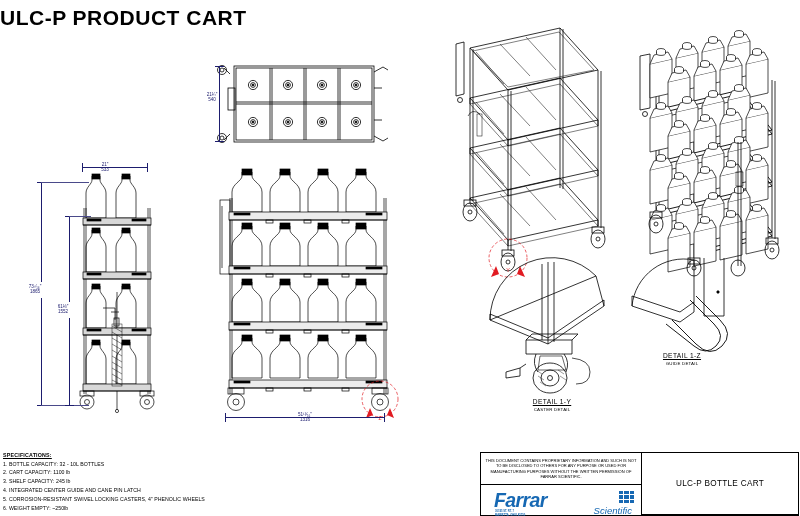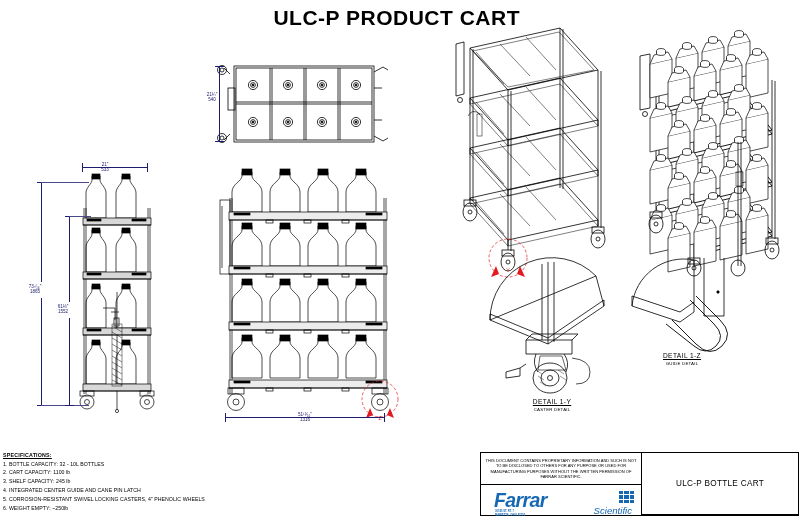--- a/index.html
+++ b/index.html
@@ -1,22 +1,22 @@
 <!DOCTYPE html>
 <html><head>
 <meta charset="utf-8">
 <style>
   html,body{margin:0;padding:0;background:#ffffff;}
   body{width:800px;height:516px;position:relative;overflow:hidden;
        font-family:"Liberation Sans",sans-serif;color:#000;}
   .sheet{position:absolute;inset:0;background:#fff;}
 
   
-  #main-title{position:absolute;left:0;top:6px;width:480px;text-align:right;
-      font-size:21px;font-weight:bold;letter-spacing:.5px;padding-left:40px;}
+  #main-title{position:absolute;left:0;top:6px;width:480px;text-align:left;
+      font-size:21px;font-weight:bold;letter-spacing:.5px;}
 
   
   .dim{position:absolute;font-size:4.6px;color:#1d1d6e;line-height:1.12;
        text-align:center;white-space:nowrap;font-family:"Liberation Sans",sans-serif;}
   .dimline{position:absolute;background:#1d1d6e;}
   .ext{position:absolute;background:#4a4a8a;}
   .lbl{position:absolute;font-size:6.2px;text-align:center;white-space:nowrap;}
   svg{display:block;overflow:visible;}
 
   

